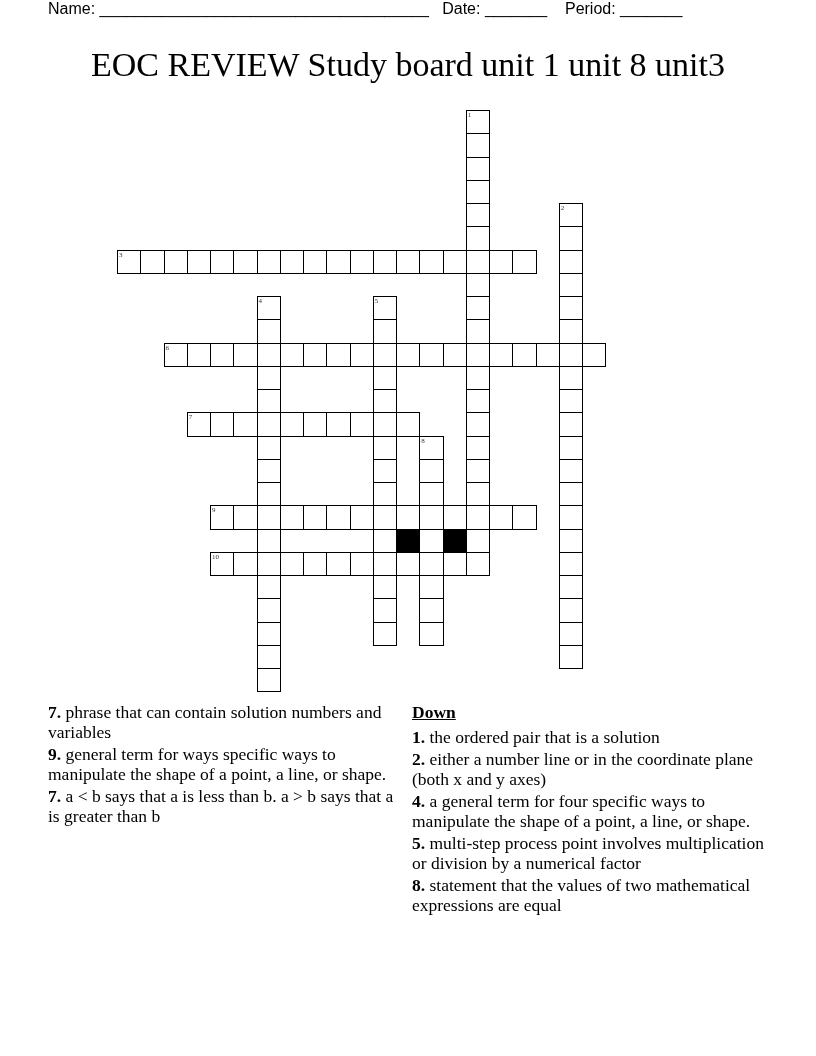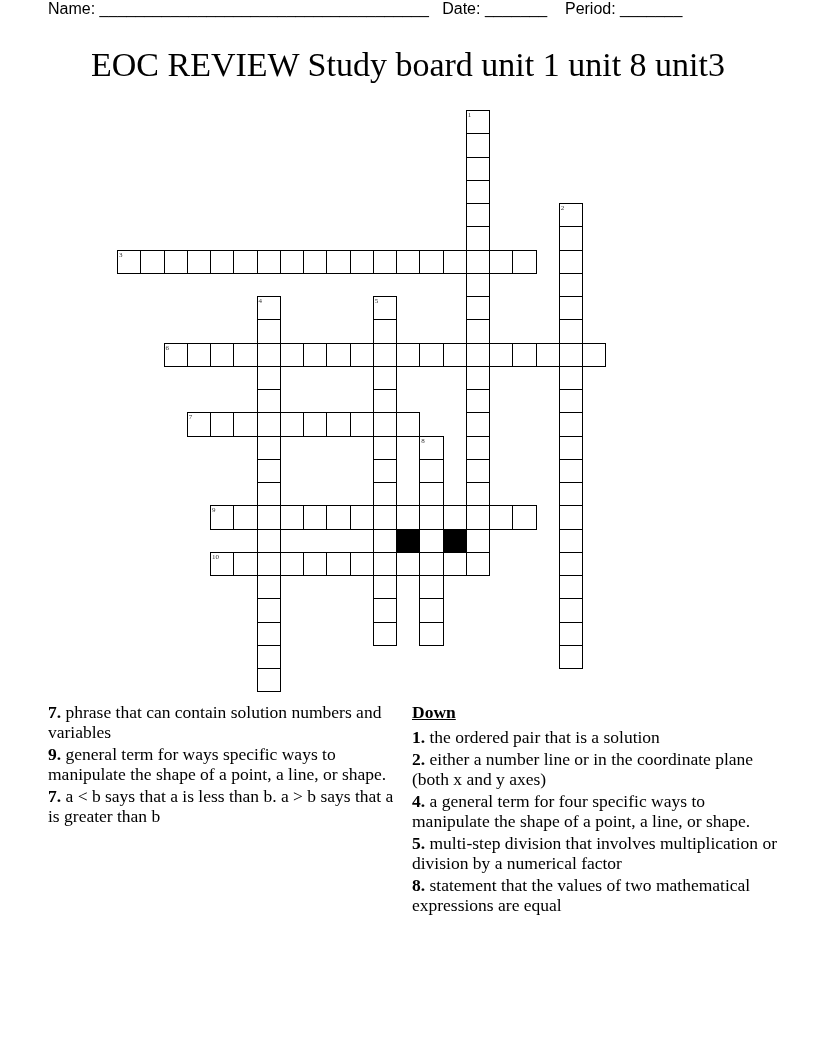--- a/index.html
+++ b/index.html
@@ -212,15 +212,15 @@
   <div class="clue"><b>7.</b> <span>phrase that can contain solution numbers and variables</span></div>
   <div class="clue"><b>9.</b> <span>general term for ways specific ways to manipulate the shape of a point, a line, or shape.</span></div>
   <div class="clue"><b>7.</b> <span>a &lt; b says that a is less than b. a &gt; b says that a is greater than b</span></div>
 </div>
 
 <div class="clues down">
   <h3>Down</h3>
   <div class="clue"><b>1.</b> <span>the ordered pair that is a solution</span></div>
   <div class="clue"><b>2.</b> <span>either a number line or in the coordinate plane (both x and y axes)</span></div>
   <div class="clue"><b>4.</b> <span>a general term for four specific ways to manipulate the shape of a point, a line, or shape.</span></div>
-  <div class="clue"><b>5.</b> <span>multi-step division that involves multiplication or division by a numerical factor</span></div>
+  <div class="clue"><b>5.</b> <span>multi-step process point involves multiplication or division by a numerical factor</span></div>
   <div class="clue"><b>8.</b> <span>statement that the values of two mathematical expressions are equal</span></div>
 </div>
 
 </body></html>

